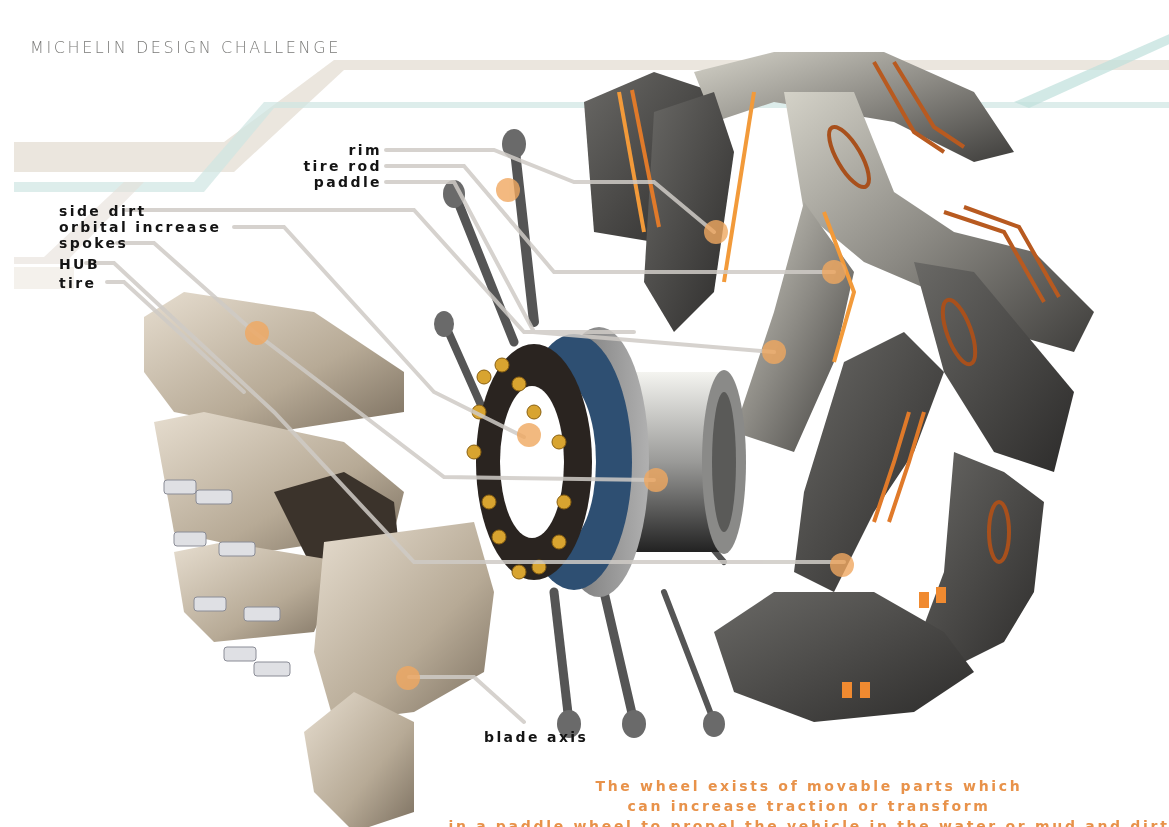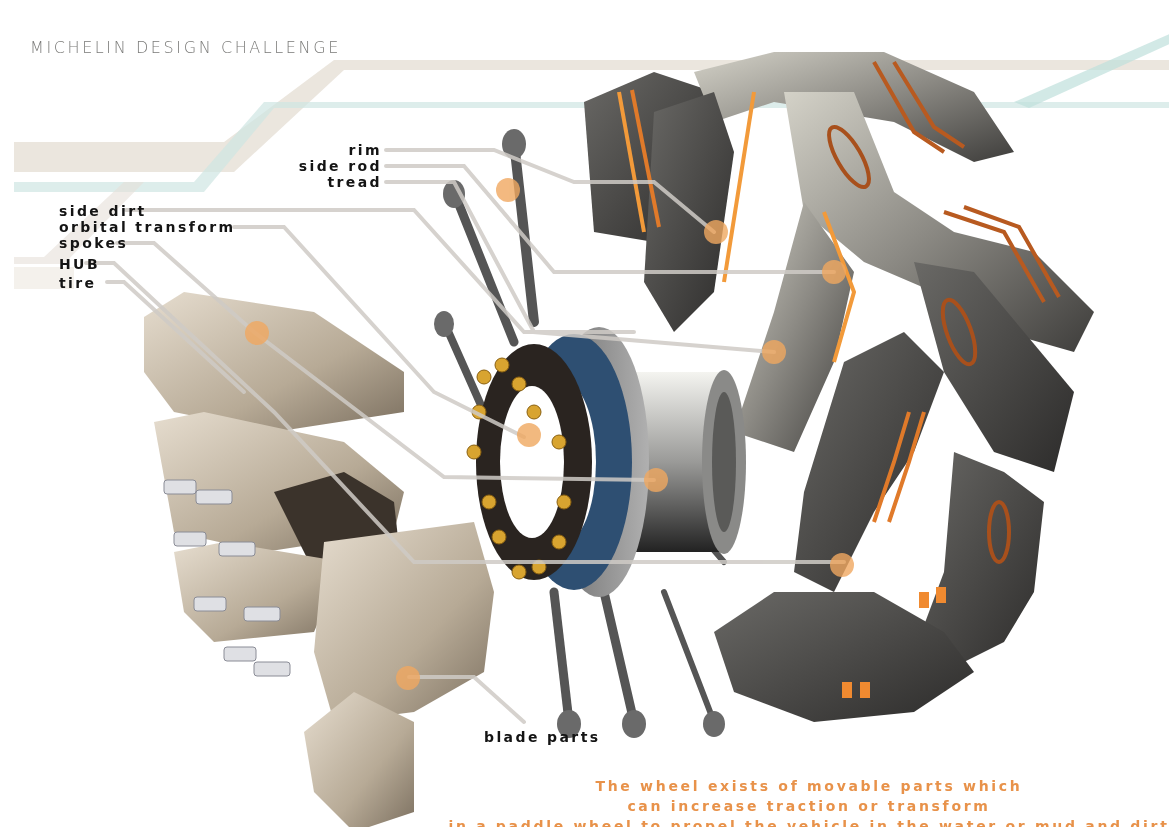--- a/index.html
+++ b/index.html
@@ -177,29 +177,29 @@
       <circle cx="515" cy="403" r="12"></circle>
       <circle cx="642" cy="448" r="12"></circle>
       <circle cx="828" cy="533" r="12"></circle>
       <circle cx="394" cy="646" r="12"></circle>
     </g>
   </svg>
 
   <div class="title">MICHELIN DESIGN CHALLENGE</div>
 
   <div class="label right" style="left:250px; top:110px; width:118px;text-align:right;">rim</div>
-  <div class="label right" style="left:250px; top:126px; width:118px;">side rod</div>
-  <div class="label right" style="left:250px; top:142px; width:118px;">tread</div>
+  <div class="label right" style="left:250px; top:126px; width:118px;">tire rod</div>
+  <div class="label right" style="left:250px; top:142px; width:118px;">paddle</div>
 
   <div class="label" style="left:45px; top:171px;">side dirt</div>
-  <div class="label" style="left:45px; top:187px;">orbital transform</div>
+  <div class="label" style="left:45px; top:187px;">orbital increase</div>
   <div class="label" style="left:45px; top:203px;text-align:center;">spokes</div>
   <div class="label" style="left:45px; top:224px;text-align:center;">HUB</div>
   <div class="label" style="left:45px; top:243px;">tire</div>
 
-  <div class="label" style="left:470px; top:697px;">blade parts</div>
+  <div class="label" style="left:470px; top:697px;">blade axis</div>
 
   <div class="caption" style="color:#e8924a;">
     <div>The wheel exists of movable parts which</div>
     <div>can increase traction or transform</div>
     <div>in a paddle wheel to propel the vehicle in the water or mud and dirt</div>
   </div>
 </div>
 
 </body></html>

